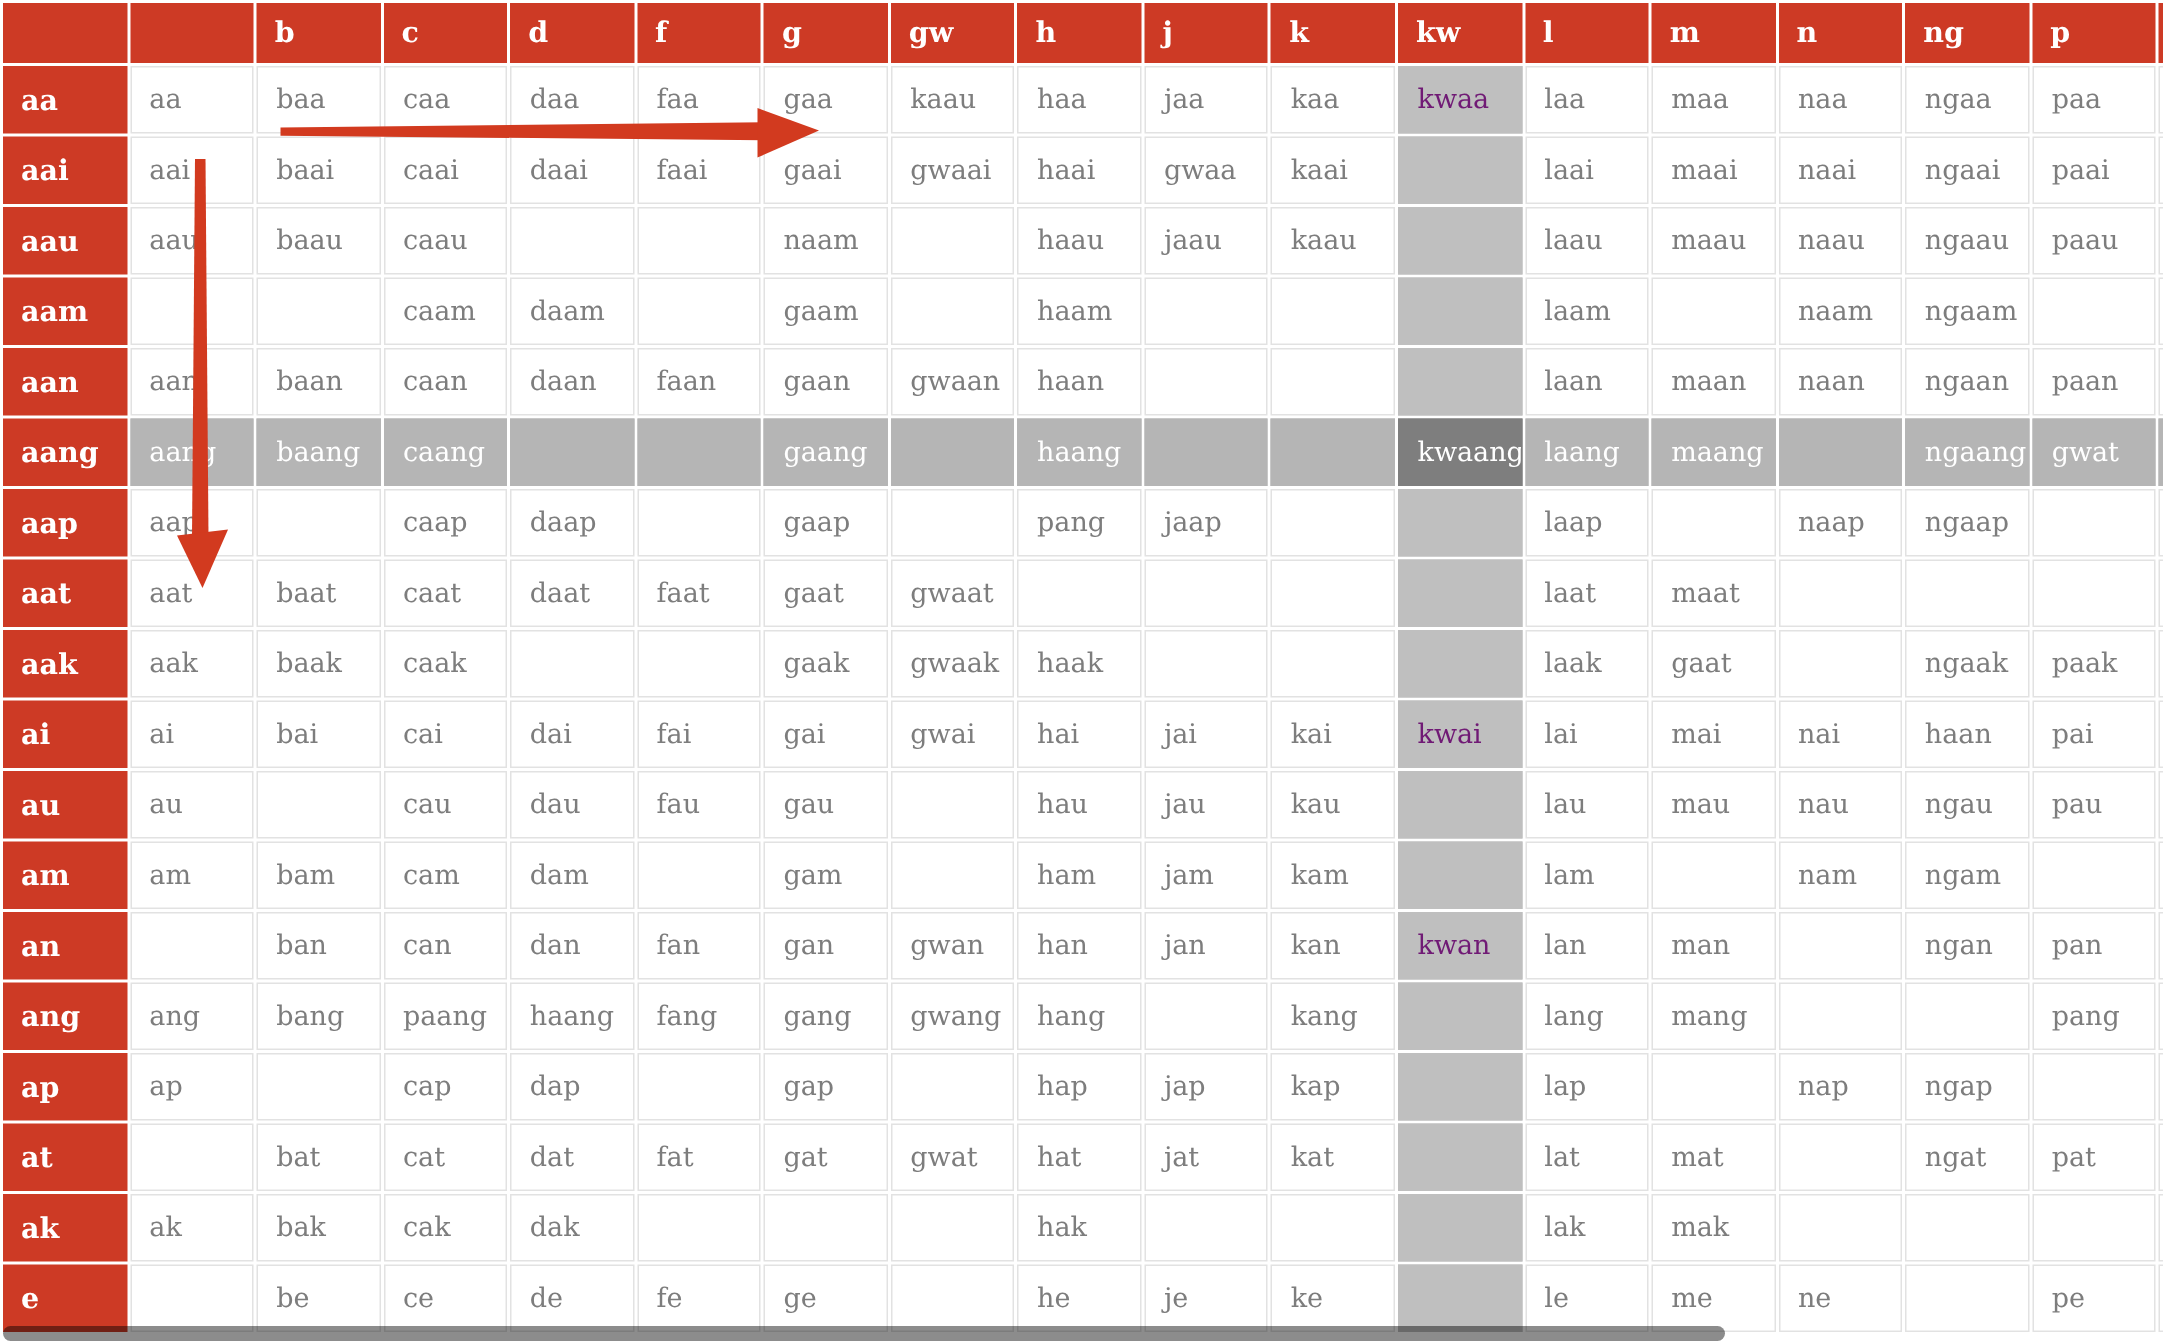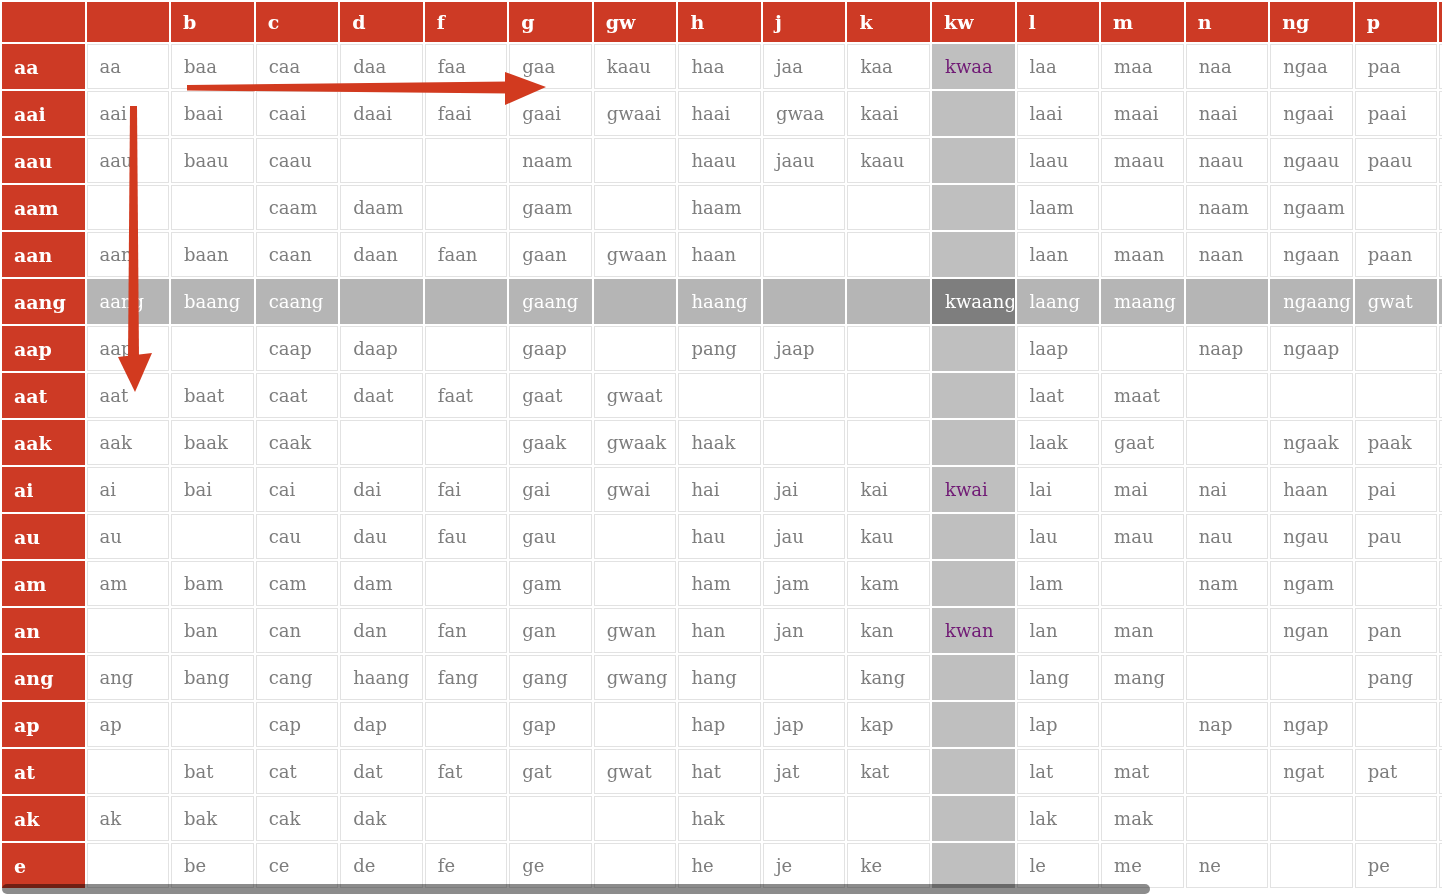--- a/index.html
+++ b/index.html
@@ -378,21 +378,21 @@
         <td>man</td>
         <td></td>
         <td>ngan</td>
         <td>pan</td>
         <td></td>
       </tr>
       <tr>
         <th>ang</th>
         <td>ang</td>
         <td>bang</td>
-        <td>cang</td>
+        <td>paang</td>
         <td>haang</td>
         <td>fang</td>
         <td>gang</td>
         <td>gwang</td>
         <td>hang</td>
         <td></td>
         <td>kang</td>
         <td class="col-gray"></td>
         <td>lang</td>
         <td>mang</td>

